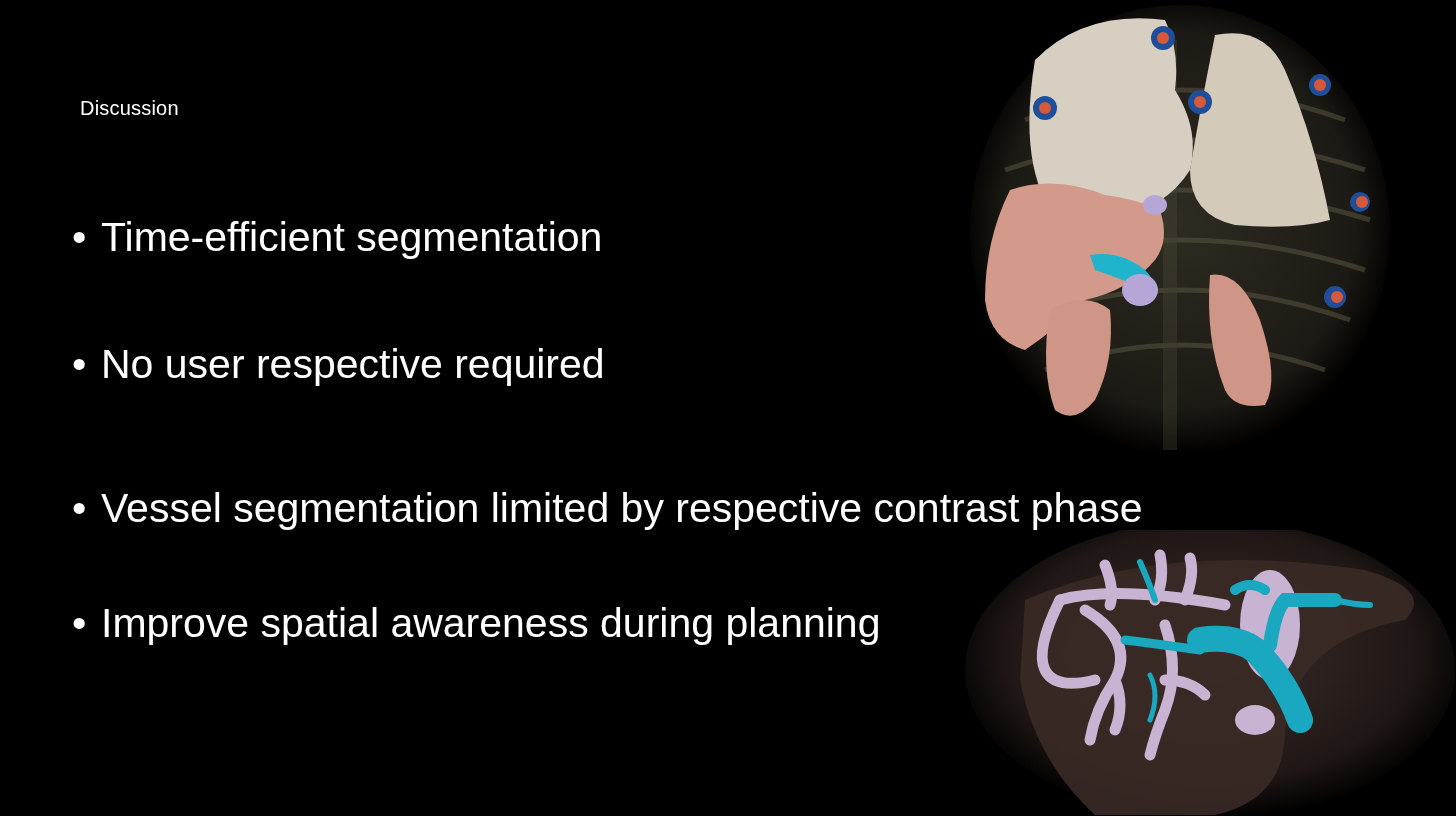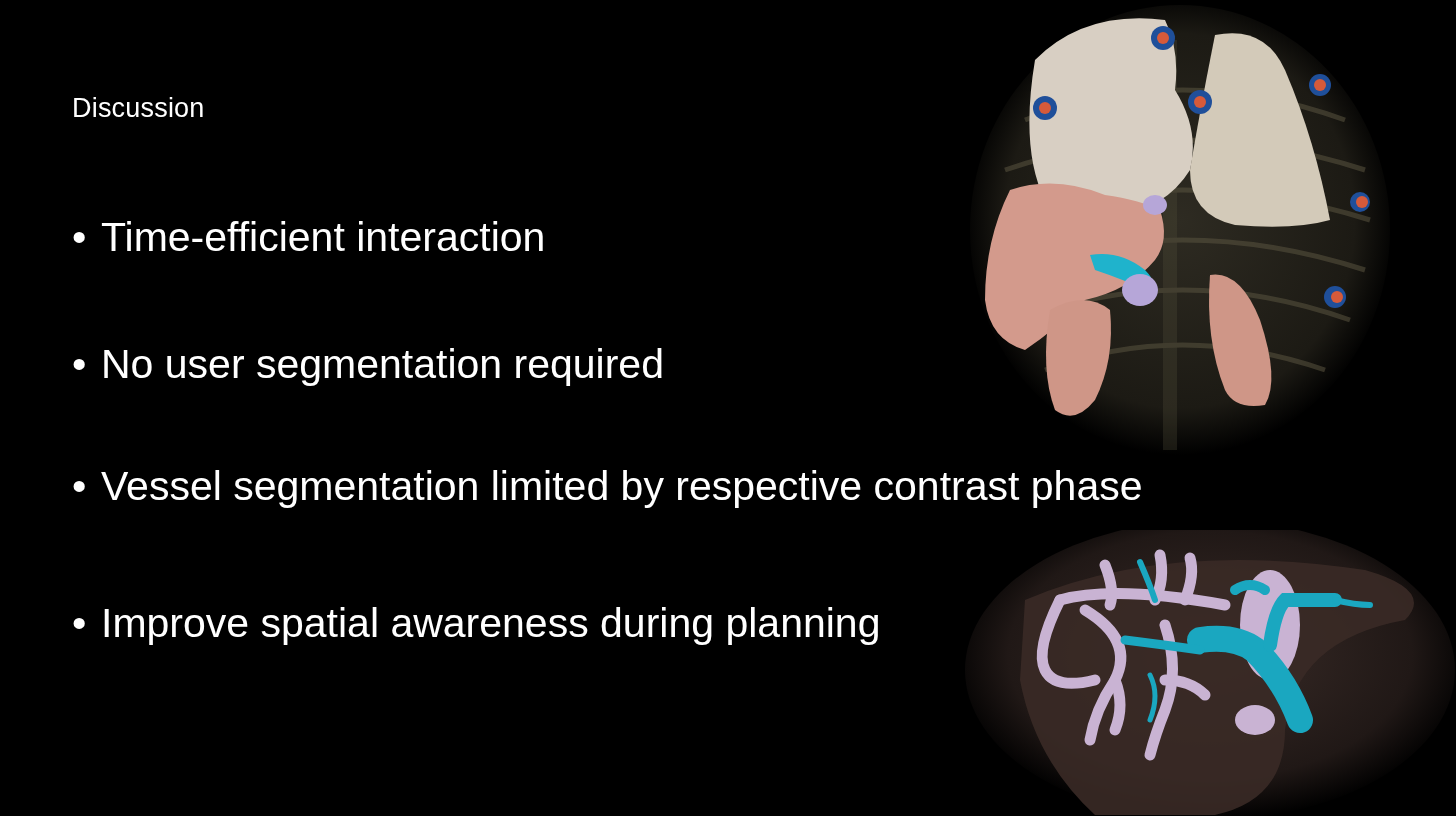--- a/index.html
+++ b/index.html
@@ -1,34 +1,34 @@
 <!DOCTYPE html>
 <html><head>
 <meta charset="utf-8">
 <style>
   html, body { margin: 0; padding: 0; background: #000; }
   body { width: 1456px; height: 816px; position: relative; overflow: hidden; font-family: "Liberation Sans", sans-serif; color: #fff; }
-  .title { position: absolute; left: 72px; top: 92px; font-size: 27px; line-height: 32px; color: #fff; letter-spacing: 0.2px; }
+  .title { position: absolute; left: 80px; top: 92px; font-size: 20px; line-height: 32px; color: #fff; letter-spacing: 0.2px; }
   .bullets { position: absolute; left: 72px; top: 0; margin: 0; padding: 0; list-style: none; }
   .bullet { position: absolute; left: 0; white-space: nowrap; font-size: 41px; line-height: 48px; color: #fff; }
   .bullet .dot { display: inline-block; width: 29px; }
   .render { position: absolute; }
   .render-top { left: 965px; top: 0; width: 430px; height: 460px; }
   .render-bottom { left: 965px; top: 530px; width: 491px; height: 286px; }
 </style>
 </head>
 <body>
 
 <div>
   <div class="title">Discussion</div>
 
   <ul class="bullets">
-    <li class="bullet" style="top:213px"><span class="dot">•</span><span>Time-efficient interaction</span></li>
-    <li class="bullet" style="top:340px"><span class="dot">•</span><span>No user segmentation required</span></li>
-    <li class="bullet" style="top:462px"><span class="dot">•</span><span>Vessel segmentation limited by respective contrast phase</span></li>
+    <li class="bullet" style="top:213px"><span class="dot">•</span><span>Time-efficient segmentation</span></li>
+    <li class="bullet" style="top:340px"><span class="dot">•</span><span>No user respective required</span></li>
+    <li class="bullet" style="top:484px"><span class="dot">•</span><span>Vessel segmentation limited by respective contrast phase</span></li>
     <li class="bullet" style="top:599px"><span class="dot">•</span><span>Improve spatial awareness during planning</span></li>
   </ul>
 
   <svg class="render render-top" viewBox="0 0 430 460">
     <defs>
       <radialGradient id="vig1" cx="50%" cy="48%" r="52%">
         <stop offset="0%" stop-color="#2e2b22"></stop>
         <stop offset="80%" stop-color="#1c1a14"></stop>
         <stop offset="100%" stop-color="#000"></stop>
       </radialGradient>

